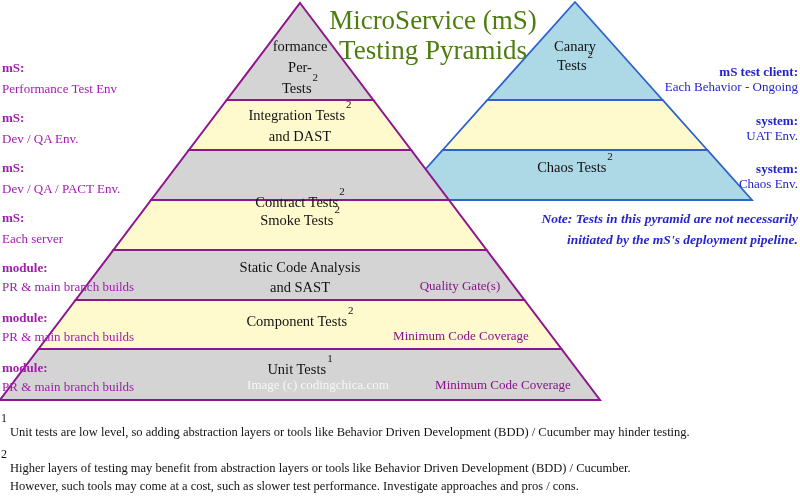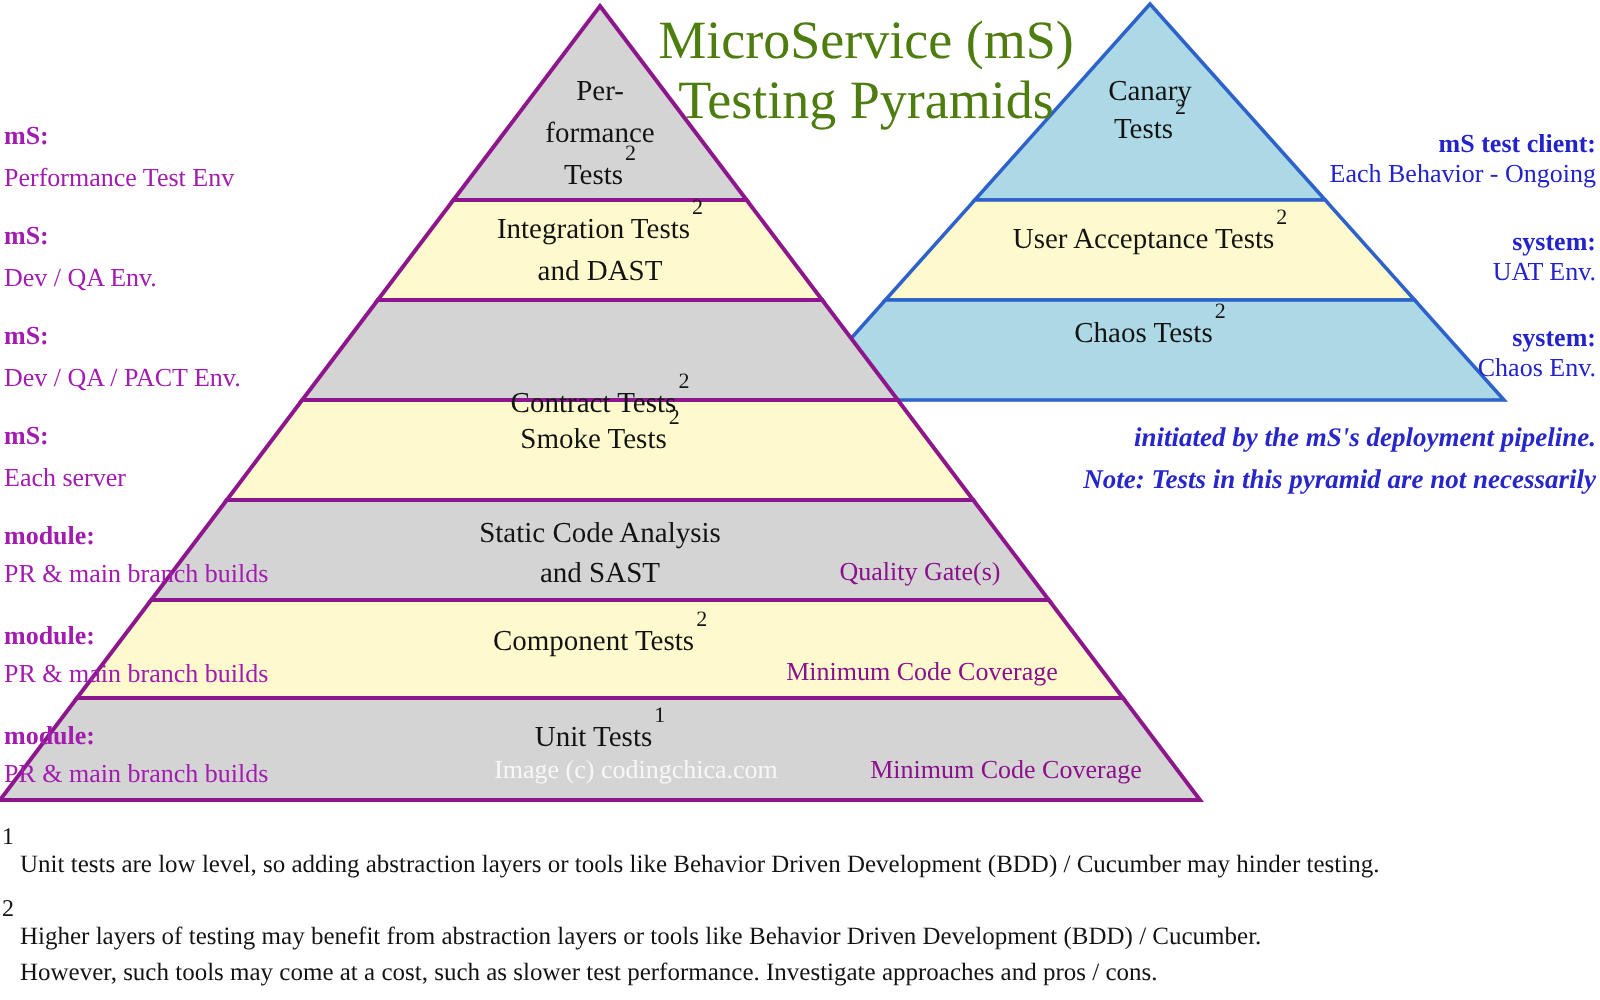--- a/index.html
+++ b/index.html
@@ -45,22 +45,22 @@
     <polygon class="fill-yellow edge-purple" points="75.6,300 524.4,300 561.5,349 38.5,349"></polygon>
     <polygon class="fill-gray edge-purple" points="38.5,349 561.5,349 600,400 0,400"></polygon>
   </svg>
 
   <div class="abs title">
     <div>MicroService (mS)</div>
     <div>Testing Pyramids</div>
   </div>
 
   <div class="abs llabel" style="top:36px;">
+    <div><span>formance</span></div>
     <div><span>Per-</span></div>
-    <div><span>formance</span></div>
     <div><span>Tests</span><sup class="sp">2</sup></div>
   </div>
   <div class="abs llabel" style="top:105px;">
     <div><span>Integration Tests</span><sup class="sp">2</sup></div>
     <div><span>and DAST</span></div>
   </div>
   <div class="abs llabel" style="top:160px;margin-top:32px;">
     <span>Contract Tests</span><sup class="sp">2</sup>
   </div>
   <div class="abs llabel" style="top:210px;">
@@ -73,23 +73,20 @@
   <div class="abs llabel" style="top:311px;">
     <span>Component Tests</span><sup class="sp">2</sup>
   </div>
   <div class="abs llabel" style="top:359px;">
     <span>Unit Tests</span><sup class="sp">1</sup>
   </div>
 
   <div class="abs rlabel" style="left:500px;top:37px;width:150px;">
     <div><span>Canary</span></div>
     <div><span>Tests</span><sup class="sp">2</sup></div>
-  </div>
-  <div class="abs rlabel" style="left:450px;top:111px;width:250px;">
-    <span>User Acceptance Tests</span><sup class="sp">2</sup>
   </div>
   <div class="abs rlabel" style="left:475px;top:158px;width:200px;">
     <span>Chaos Tests</span><sup class="sp">2</sup>
   </div>
 
   <div class="abs ann-left" style="top:57px;">
     <div><b>mS:</b></div>
     <div>Performance Test Env</div>
   </div>
   <div class="abs ann-left" style="top:107px;">
@@ -130,22 +127,22 @@
     <div>Chaos Env.</div>
   </div>
 
   <div class="abs inner-purple" style="left:380px;top:279px;">Quality Gate(s)</div>
   <div class="abs inner-purple" style="left:381px;top:329px;">Minimum Code Coverage</div>
   <div class="abs inner-purple" style="left:423px;top:378px;">Minimum Code Coverage</div>
 
   <div class="abs watermark" style="left:238px;top:378px;">Image (c) codingchica.com</div>
 
   <div class="abs note" style="top:208px;">
+    <div>Note: Tests in this pyramid are not necessarily</div>
     <div>initiated by the mS's deployment pipeline.</div>
-    <div>Note: Tests in this pyramid are not necessarily</div>
   </div>
 
   <div class="abs fnsup" style="top:412px;">1</div>
   <div class="abs fnline" style="top:425px;">Unit tests are low level, so adding abstraction layers or tools like Behavior Driven Development (BDD) / Cucumber may hinder testing.</div>
   <div class="abs fnsup" style="top:448px;">2</div>
   <div class="abs fnline" style="top:461px;">Higher layers of testing may benefit from abstraction layers or tools like Behavior Driven Development (BDD) / Cucumber.</div>
   <div class="abs fnline" style="top:479px;">However, such tools may come at a cost, such as slower test performance. Investigate approaches and pros / cons.</div>
 
 </div>
 

